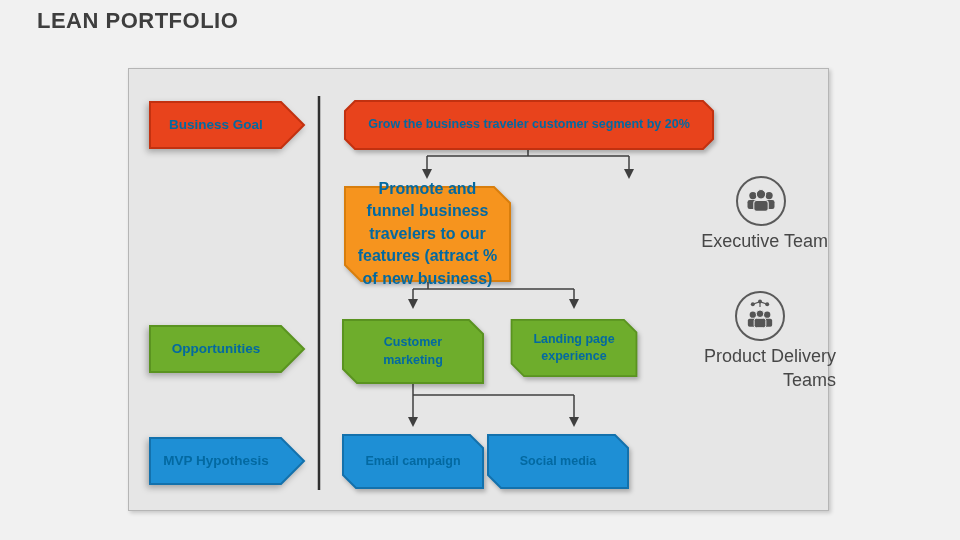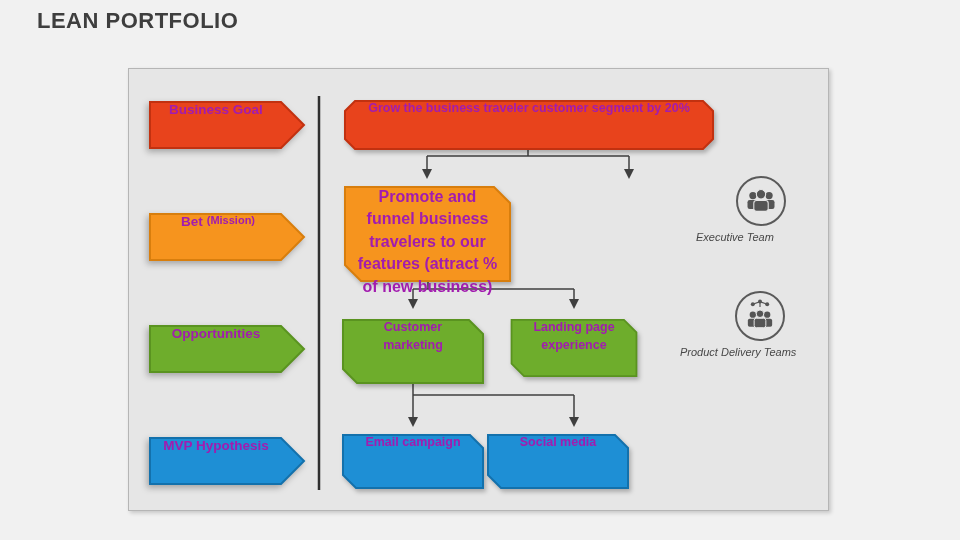--- a/index.html
+++ b/index.html
@@ -15,36 +15,36 @@
   .panel{
     position:absolute;left:128px;top:68px;width:699px;height:441px;
     background:#e6e6e6;border:1px solid #b5b5b5;
     box-shadow:2px 2px 4px rgba(0,0,0,.18);
   }
   .shape{position:absolute;}
   .shape svg{position:absolute;inset:0;width:100%;height:100%;overflow:visible;}
   .shape.box svg{filter:drop-shadow(2px 3px 2px rgba(0,0,0,.25));}
   .shape.arrow svg{filter:drop-shadow(-2px 3px 3px rgba(0,0,0,.28));}
   .shape .txt{
-    position:absolute;inset:0;display:flex;align-items:flex-start;justify-content:center;
-    color:#a21caf;font-weight:bold;text-align:center;line-height:1.4;
+    position:absolute;inset:0;display:flex;align-items:center;justify-content:center;
+    color:#0369a1;font-weight:bold;text-align:center;line-height:1.4;
   }
   .arrow .txt{font-size:13.5px;padding:0 26px 0 8px;}
   .arrow .sub{font-size:11px;margin-left:4px;}
   .goal-box .txt{font-size:12.5px;}
   .bet-box .txt{font-size:16px;padding:0 12px;}
   .opp-box .txt,.mvp-box .txt{font-size:12.5px;padding:0 12px;}
   .overlay{position:absolute;inset:0;width:100%;height:100%;pointer-events:none;}
   .team-circle{
     position:absolute;width:46px;height:46px;border:2px solid #5a5a5a;border-radius:50%;
     display:flex;align-items:center;justify-content:center;background:transparent;
   }
   .team-label{
-    position:absolute;text-align:left;font-style:italic;
-    font-size:11px;line-height:1.32;color:#474747;
+    position:absolute;text-align:right;
+    font-size:18px;line-height:1.32;color:#474747;
   }
 </style>
 </head>
 <body>
 
 <h1 class="slide-title">LEAN PORTFOLIO</h1>
 
 <div class="panel">
 
   <svg class="overlay" viewBox="0 0 699 441">
@@ -72,29 +72,20 @@
     </g>
   </svg>
 
   <div class="shape arrow" style="left:20px;top:32px;width:156px;height:48px;">
     <svg viewBox="0 0 156 48">
         <polygon points="1,1 132,1 155,24 132,47 1,47" stroke-width="2" fill="#E8431C" stroke="#C23110"></polygon>
       </svg>
     <div class="txt">
         <span>Business Goal</span>
         <span class="sub"></span>
-      </div>
-  </div>
-  <div class="shape arrow" style="left:20px;top:144px;width:156px;height:48px;">
-    <svg viewBox="0 0 156 48">
-        <polygon points="1,1 132,1 155,24 132,47 1,47" stroke-width="2" fill="#F6941E" stroke="#D87E0D"></polygon>
-      </svg>
-    <div class="txt">
-        <span>Bet</span>
-        <span class="sub">(Mission)</span>
       </div>
   </div>
   <div class="shape arrow" style="left:20px;top:256px;width:156px;height:48px;">
     <svg viewBox="0 0 156 48">
         <polygon points="1,1 132,1 155,24 132,47 1,47" stroke-width="2" fill="#6EAD2C" stroke="#5A9320"></polygon>
       </svg>
     <div class="txt">
         <span>Opportunities</span>
         <span class="sub"></span>
       </div>

